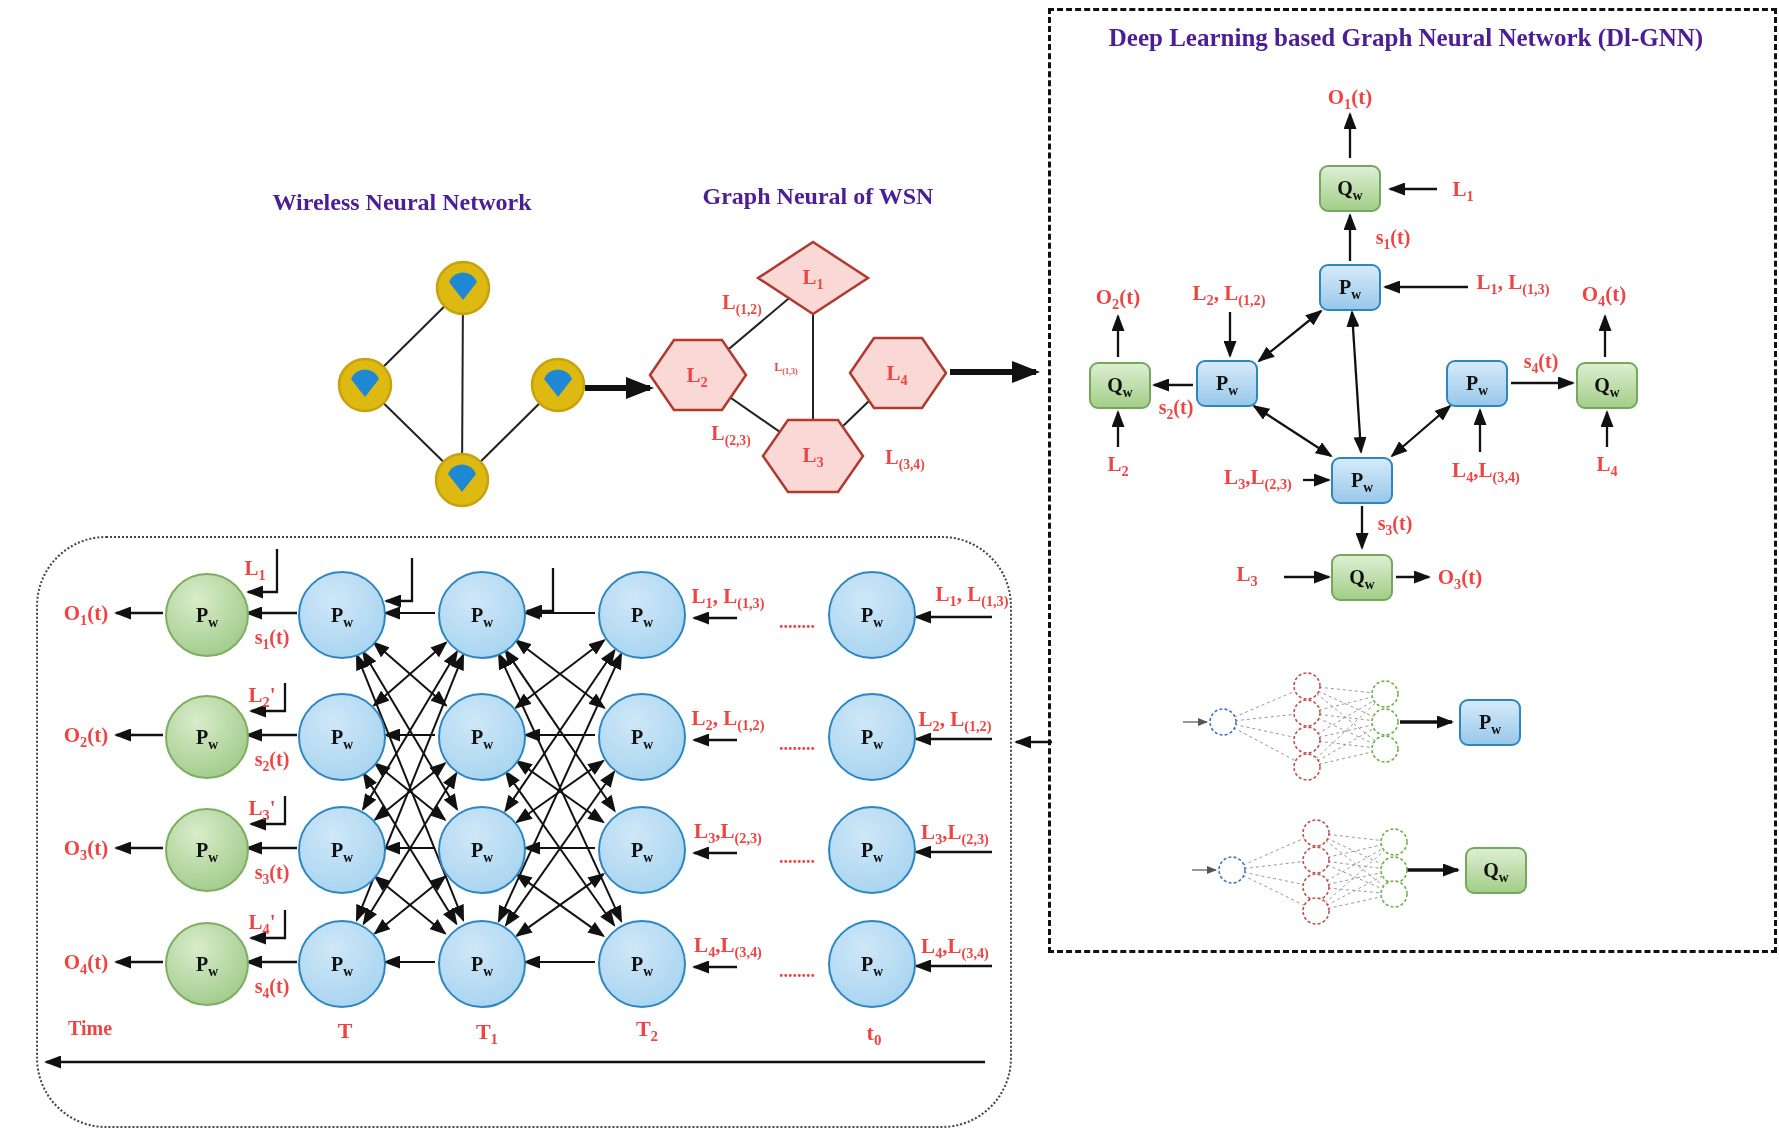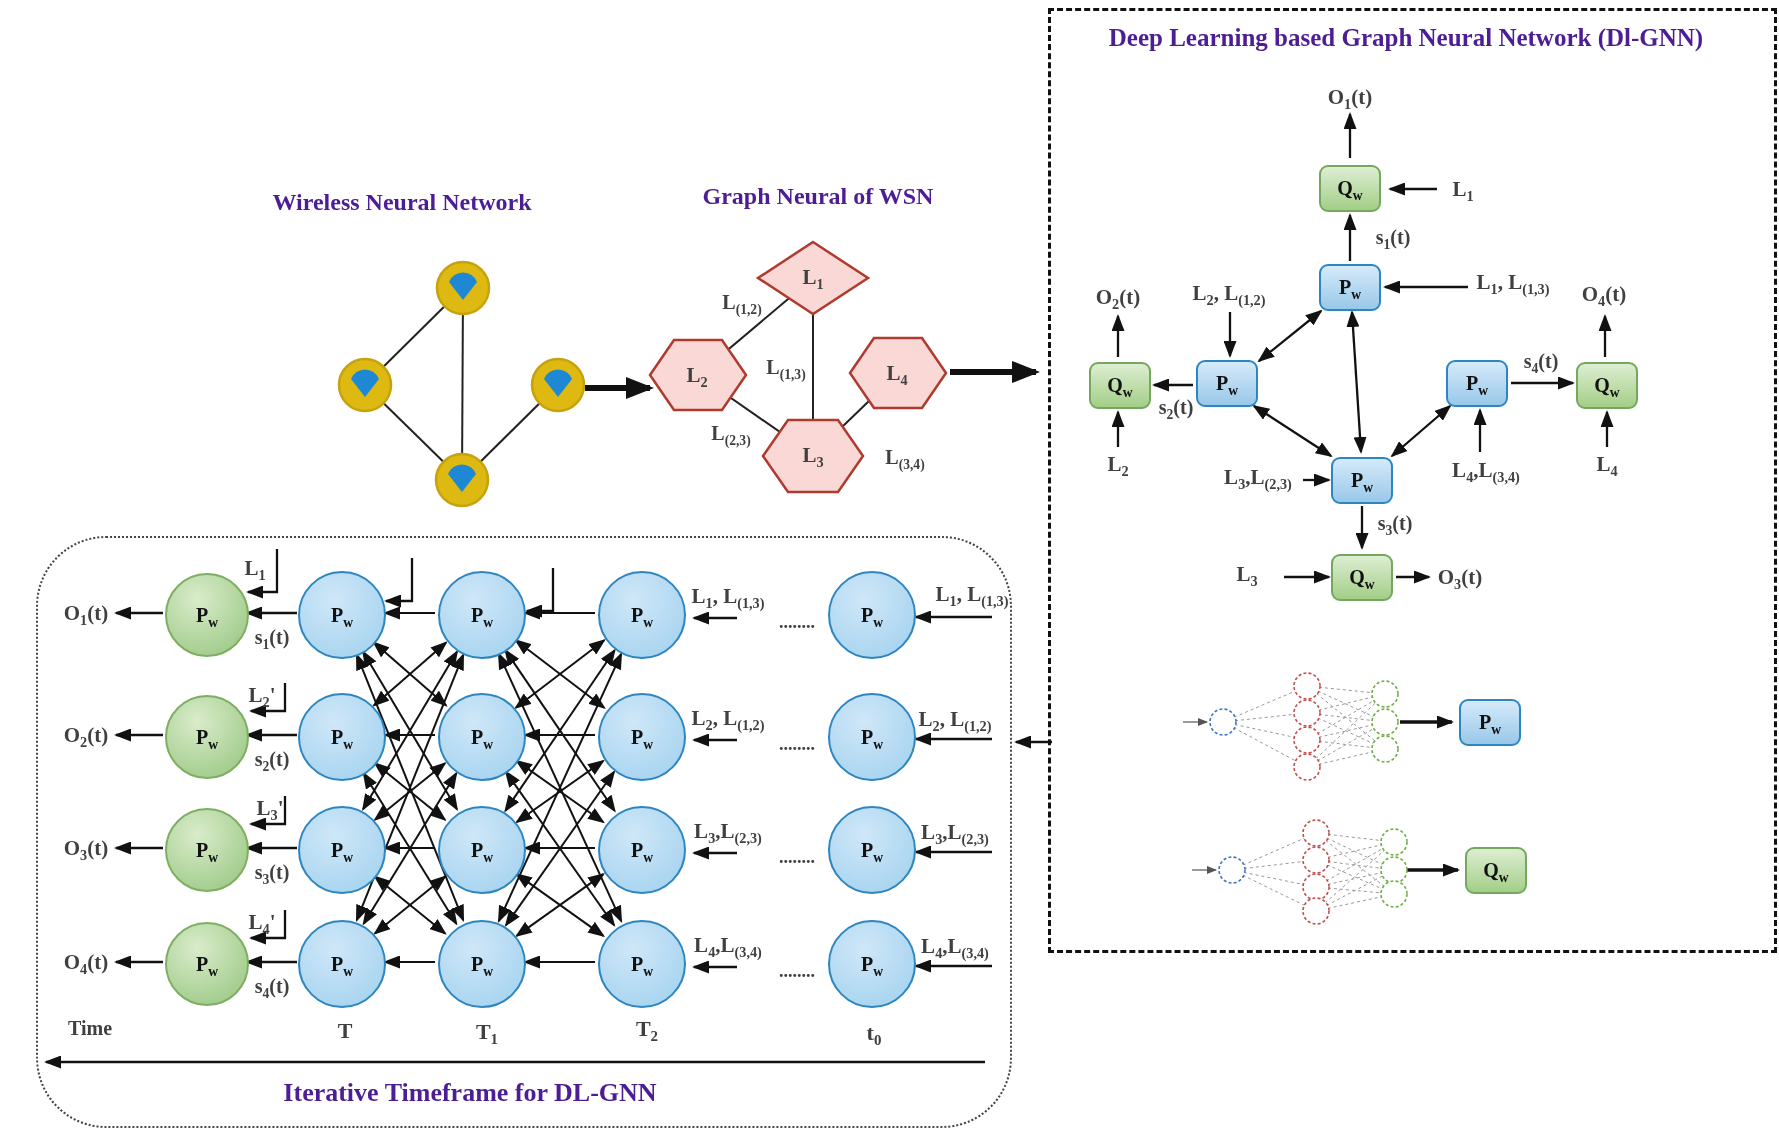--- a/index.html
+++ b/index.html
@@ -1,19 +1,19 @@
 <!DOCTYPE html>
 <html><head>
 <meta charset="utf-8">
 <style>
   html,body{margin:0;padding:0;background:#fff;}
   #stage{position:relative;width:1779px;height:1141px;background:#fff;overflow:hidden;
          font-family:"Liberation Serif",serif;color:#111;}
   #art{position:absolute;left:0;top:0;z-index:1;}
-  .lbl{position:absolute;transform:translate(-50%,-50%);font-weight:bold;color:#404040;
+  .lbl{position:absolute;transform:translate(-50%,-50%);font-weight:bold;color:#ef4444;
        white-space:nowrap;z-index:3;line-height:1;}
   .title{position:absolute;transform:translate(-50%,-50%);font-weight:bold;color:#4c1d95;
        white-space:nowrap;z-index:3;}
   sub{font-size:68%;line-height:0;}
   .circ{position:absolute;border-radius:50%;display:flex;align-items:center;justify-content:center;
         font-weight:bold;z-index:2;font-size:20px;}
   .circ.blue{background:radial-gradient(circle at 40% 32%,#cfe7f8,#9fd0ee);border:2px solid #2e86c1;}
   .circ.green{background:radial-gradient(circle at 38% 30%,#d9ecca,#94c47d);border:2px solid #7fae62;}
   .box{position:absolute;width:62px;height:47px;border-radius:9px;display:flex;align-items:center;
        justify-content:center;font-weight:bold;font-size:20px;z-index:2;box-sizing:border-box;}
@@ -212,28 +212,27 @@
       <line x1="297" y1="962" x2="247" y2="962" stroke="#111" stroke-width="2.3" marker-end="url(#ah)"></line>
       <path d="M285,910 L285,938 L251,938" fill="none" stroke="#111" stroke-width="2.3" marker-end="url(#ah)"></path>
       <line x1="737" y1="967" x2="694" y2="967" stroke="#111" stroke-width="2.3" marker-end="url(#ah)"></line>
       <line x1="992" y1="966" x2="916" y2="966" stroke="#111" stroke-width="2.3" marker-end="url(#ah)"></line>
       <line x1="985" y1="1062" x2="46" y2="1062" stroke="#111" stroke-width="2.6" marker-end="url(#ah)"></line>
     </svg>
 
   <div class="title" style="left:402px;top:202px;font-size:24px;">Wireless Neural Network</div>
   <div class="title" style="left:818px;top:196px;font-size:24px;">Graph Neural of WSN</div>
   <div class="title" style="left:1406px;top:38px;font-size:25px;">Deep Learning based Graph Neural Network (Dl-GNN)</div>
-  <div class="title" style="left:470px;top:1093px;font-size:26px;">Iterative Timeframe for DL-GNN</div>
 
   <div class="lbl" style="left:813px;top:277px;font-size:21px;">L<sub>1</sub></div>
   <div class="lbl" style="left:697px;top:375px;font-size:21px;">L<sub>2</sub></div>
   <div class="lbl" style="left:813px;top:455px;font-size:21px;">L<sub>3</sub></div>
   <div class="lbl" style="left:897px;top:373px;font-size:21px;">L<sub>4</sub></div>
   <div class="lbl" style="left:710px;top:302px;font-size:20px;margin-left:32px;">L<sub>(1,2)</sub></div>
-  <div class="lbl" style="left:786px;top:367px;font-size:20px;">L<sub>(1,3)</sub></div>
+  <div class="lbl" style="left:786px;top:367px;font-size:12px;">L<sub>(1,3)</sub></div>
   <div class="lbl" style="left:731px;top:433px;font-size:20px;">L<sub>(2,3)</sub></div>
   <div class="lbl" style="left:905px;top:433px;font-size:20px;margin-top:24px;">L<sub>(3,4)</sub></div>
 
 <div class="box qw" style="left: 1319px; top: 164.5px;">
       <span>Q<sub>w</sub></span>
     </div>
     <div class="box qw" style="left: 1089px; top: 361.5px;">
       <span>Q<sub>w</sub></span>
     </div>
     <div class="box qw" style="left: 1576px; top: 361.5px;">
@@ -312,21 +311,21 @@
     <div class="circ blue" style="left: 438px; top: 693px; width: 84px; height: 84px;">
       <span>P<sub>w</sub></span>
     </div>
     <div class="circ blue" style="left: 598px; top: 693px; width: 84px; height: 84px;">
       <span>P<sub>w</sub></span>
     </div>
     <div class="circ blue" style="left: 828px; top: 693px; width: 84px; height: 84px;">
       <span>P<sub>w</sub></span>
     </div>
     <div class="lbl" style="left: 86px; top: 848px; font-size: 21px;">O<sub>3</sub>(t)</div>
-    <div class="lbl" style="left: 262px; top: 808px; font-size: 21px; margin-left: 8px;">L<sub>3</sub>'</div>
+    <div class="lbl" style="left: 262px; top: 808px; font-size: 21px;">L<sub>3</sub>'</div>
     <div class="lbl" style="left: 272px; top: 872px; font-size: 20px;">s<sub>3</sub>(t)</div>
     <div class="lbl" style="left: 728px; top: 831px; font-size: 21px;">L<sub>3</sub>,L<sub>(2,3)</sub></div>
     <div class="lbl" style="left: 955px; top: 832px; font-size: 21px;">L<sub>3</sub>,L<sub>(2,3)</sub></div>
     <div class="lbl" style="left: 797px; top: 857px; font-size: 18px;">........</div>
     <div class="circ green" style="left: 165px; top: 808px; width: 80px; height: 80px;">
       <span>P<sub>w</sub></span>
     </div>
     <div class="circ blue" style="left: 298px; top: 806px; width: 84px; height: 84px;">
       <span>P<sub>w</sub></span>
     </div>

